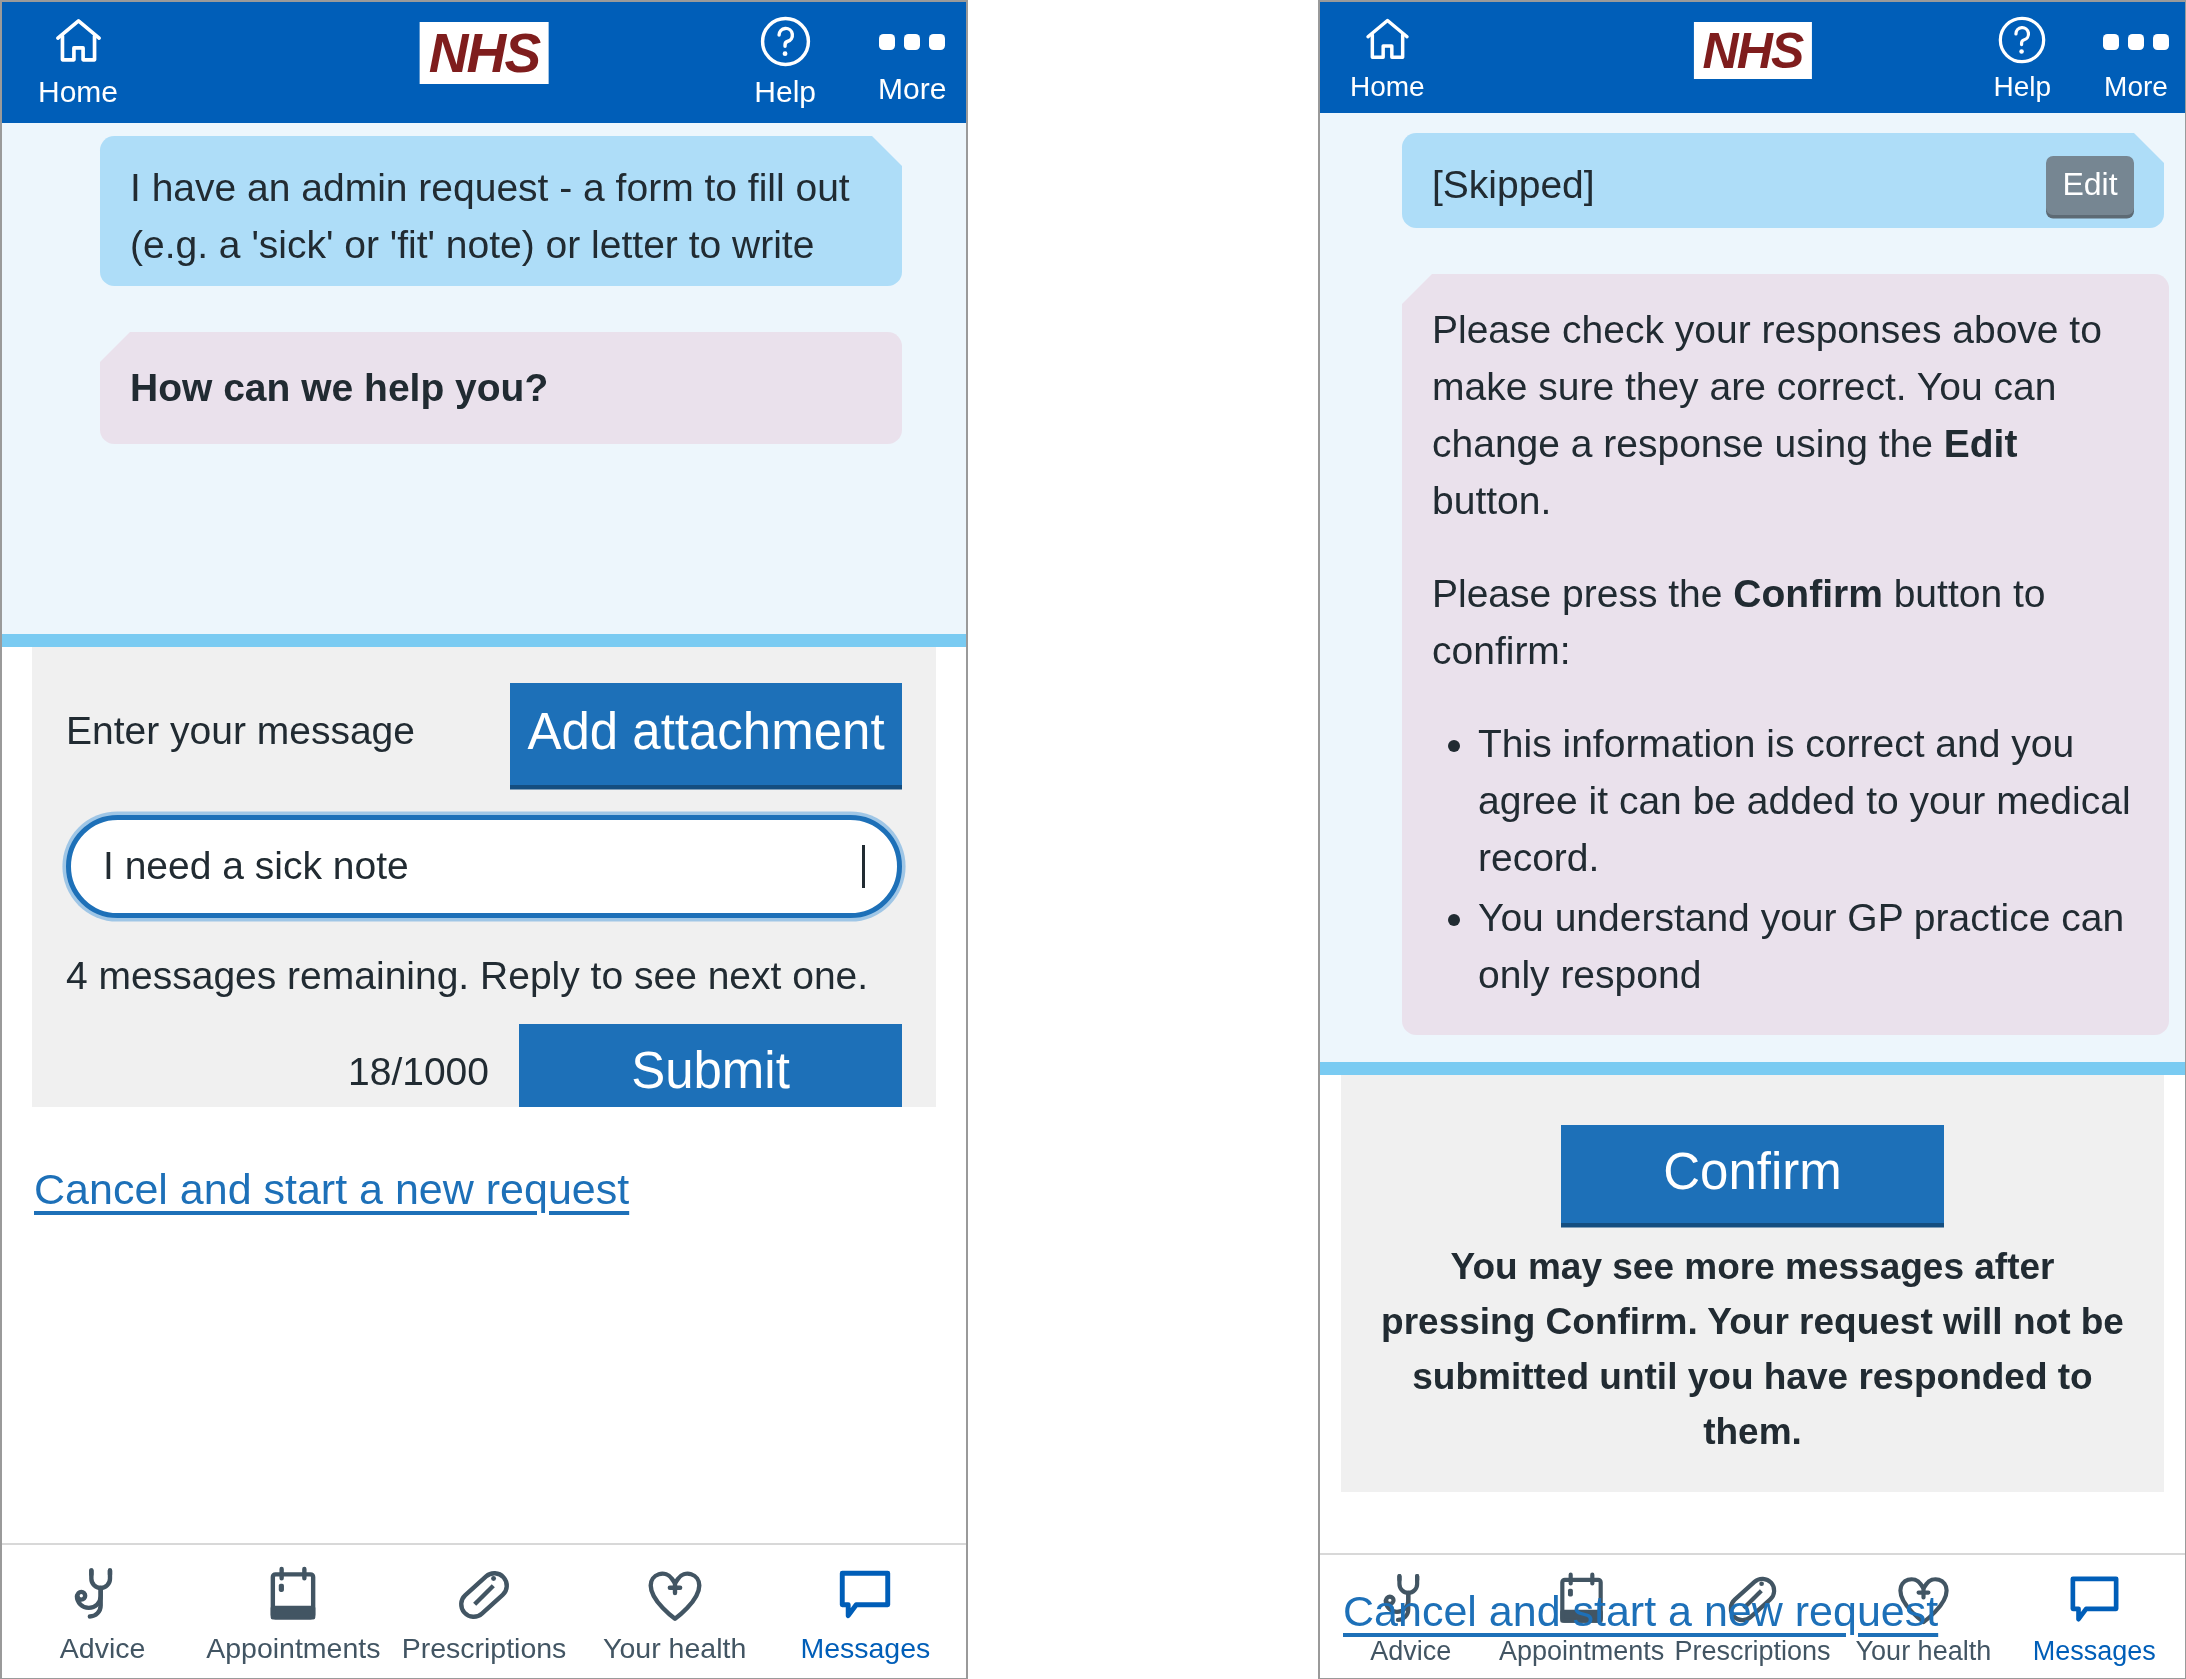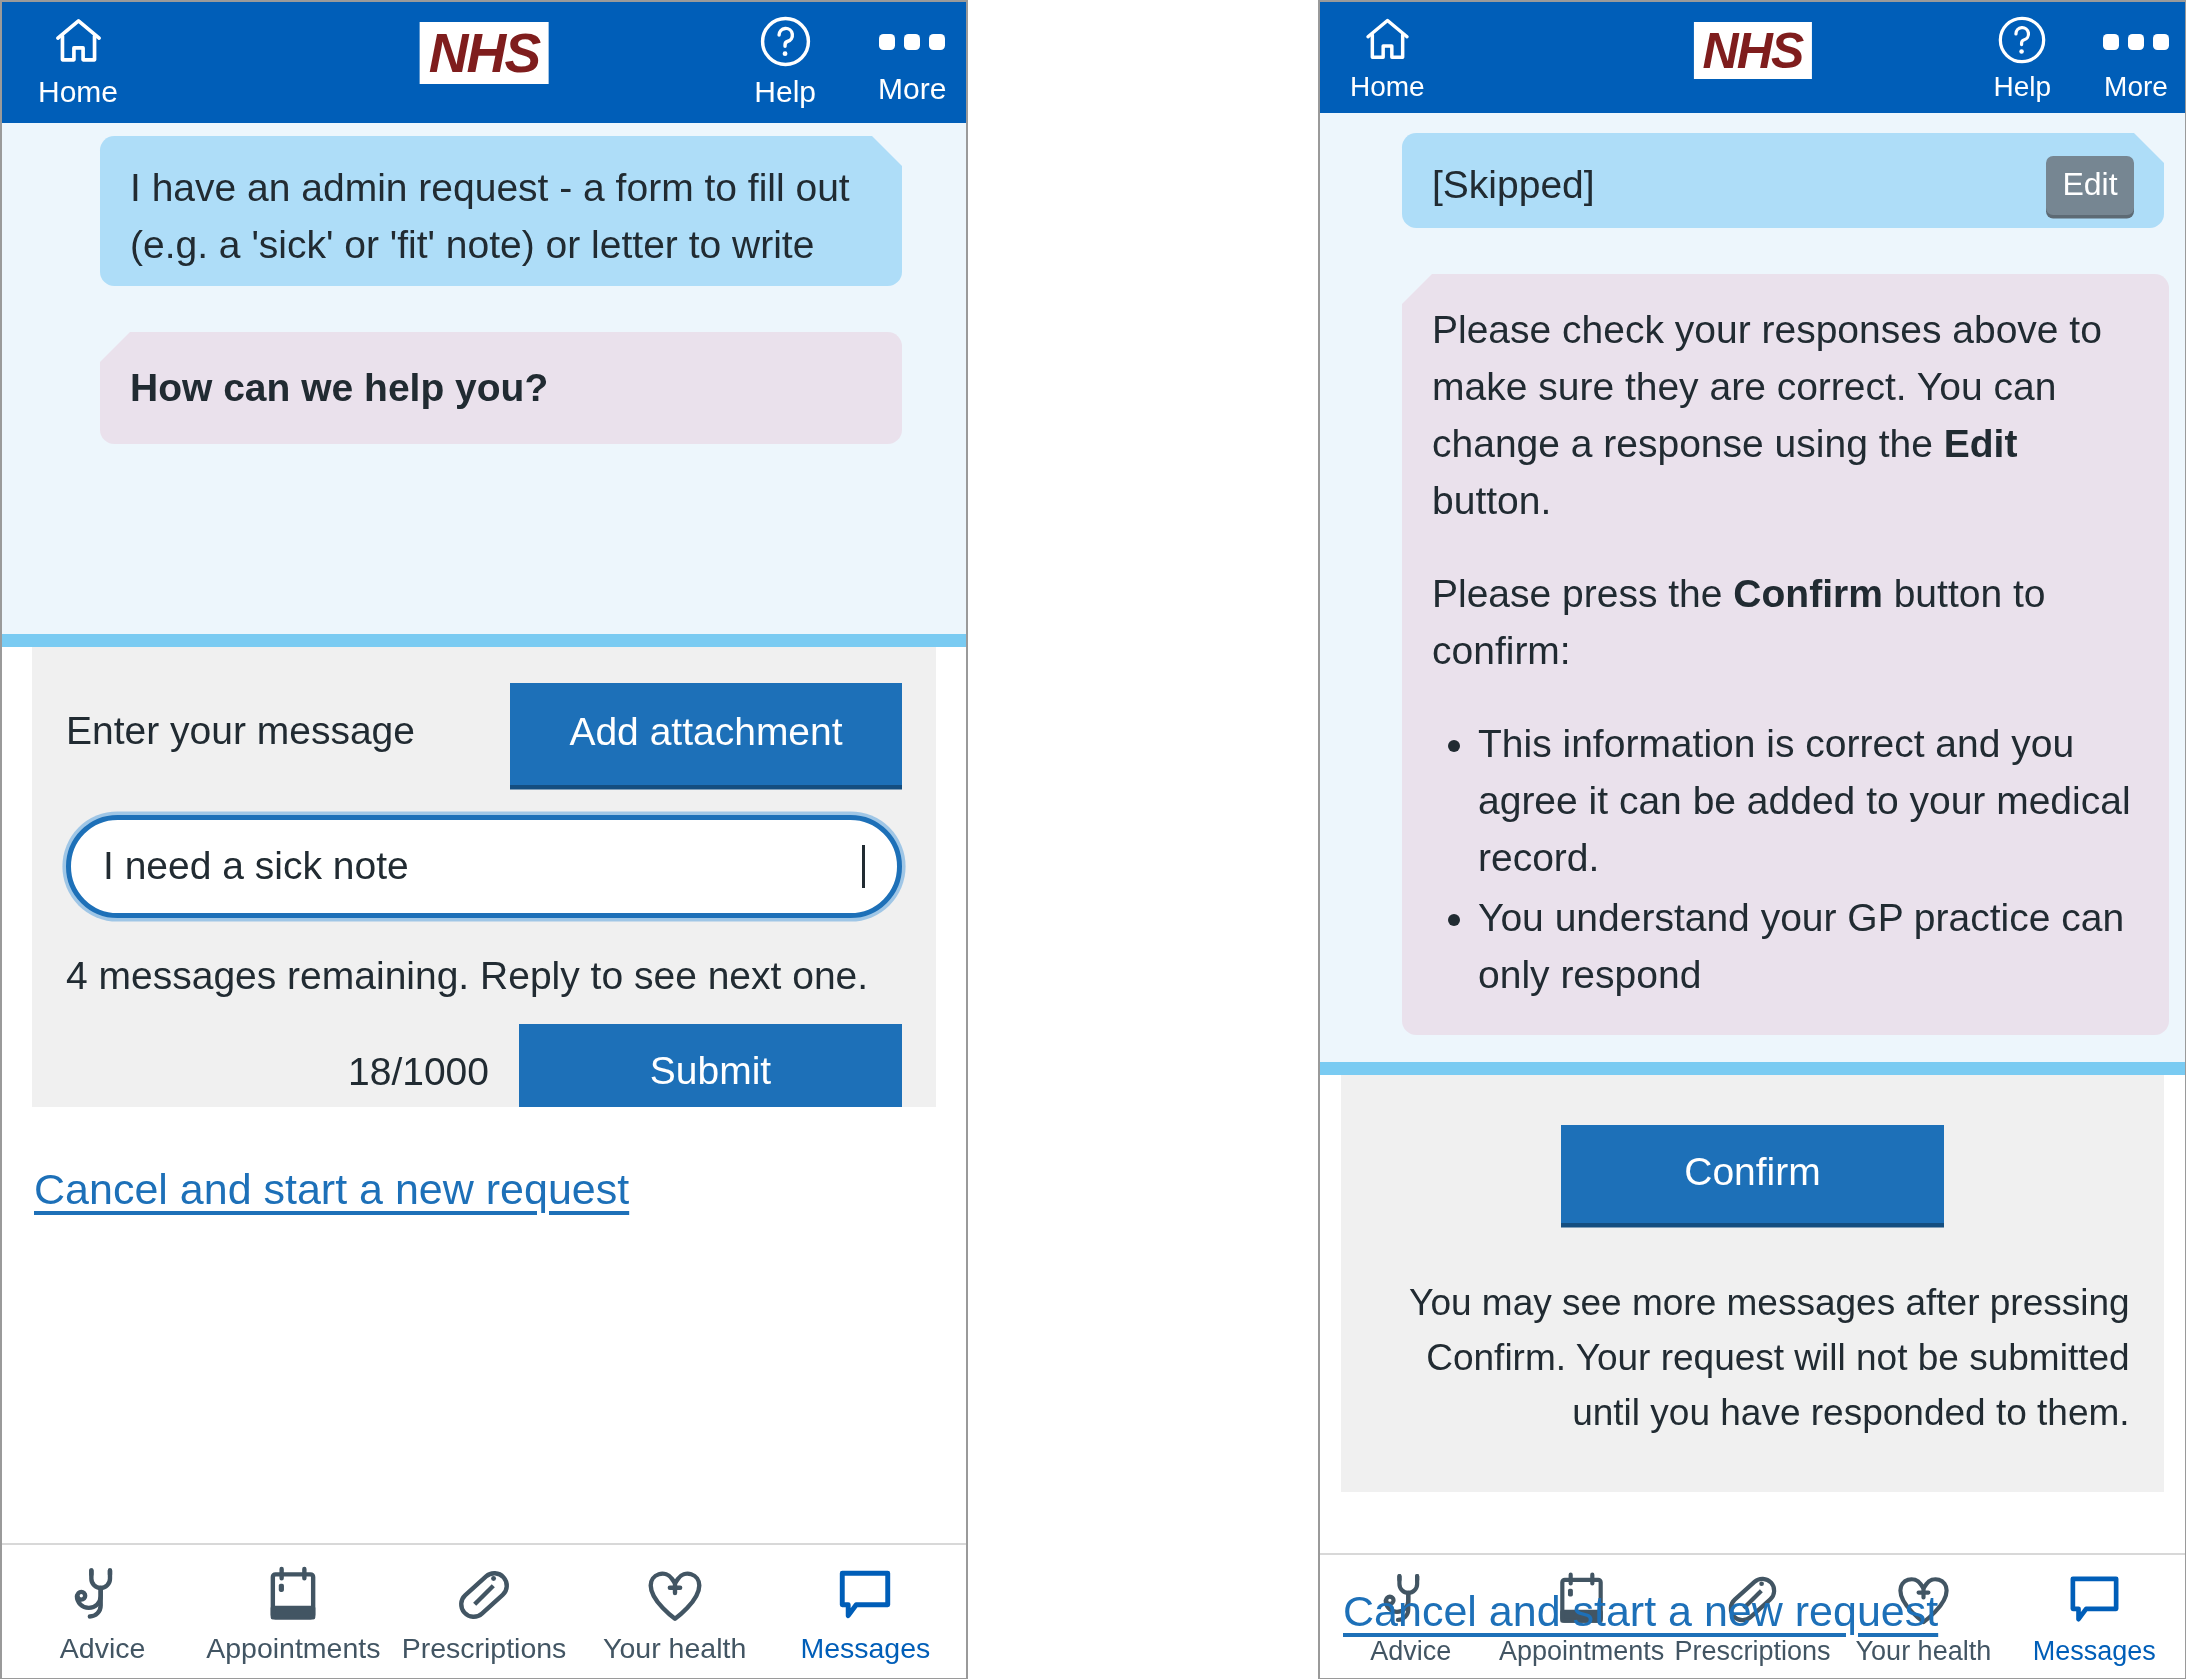--- a/index.html
+++ b/index.html
@@ -144,21 +144,21 @@
 
   .form-top { display:flex; align-items:flex-start; justify-content:space-between; }
   .form-label {
     font-size: 39px; line-height: 53px; color:#212B32;
     max-width: 374px; padding-top: 21.4px;
   }
   .btn-blue {
     background: #1D70B8; color:#ffffff;
     border: none;
     font-family: "Liberation Sans", sans-serif;
-    font-size: 39px; line-height: 52px;
+    font-size: 51px; line-height: 52px;
     box-shadow: 0 4.5px 0 #144e80;
     cursor: pointer;
     text-align: center;
   }
   .btn-attach { width: 392px; padding: 23px 9px 27px 9px; }
 
   .msg-input {
     margin-top: 30px;
     width: 100%;
     height: 103px;
@@ -180,23 +180,23 @@
     margin-top: 21.4px;
     display:flex; align-items:center; justify-content:flex-end; gap: 30px;
   }
   .counter { font-size: 39px; color:#212B32; }
   .btn-submit { width: 383px; padding: 21.4px 9px 23px 9px; }
 
   
   .confirm-row { display:flex; justify-content:center; }
   .btn-confirm { width: 383px; padding: 21.4px 9px 25px 9px; }
   .confirm-note {
-    margin-top: 52px;
+    margin-top: 16px;
     font-size: 37px; line-height: 55px;
-    font-weight: 400; color:#212B32; text-align: right;
+    font-weight: 700; color:#212B32; text-align: center;
   }
 
   
   .cancel-area { flex: 1 1 auto; background:#ffffff; position: relative; }
   .cancel-link {
     position: absolute;
     font-size: 43px; line-height: 50px;
     color: #1D70B8; text-decoration: underline;
     text-underline-offset: 7.1px;
     cursor: pointer; white-space: nowrap;

